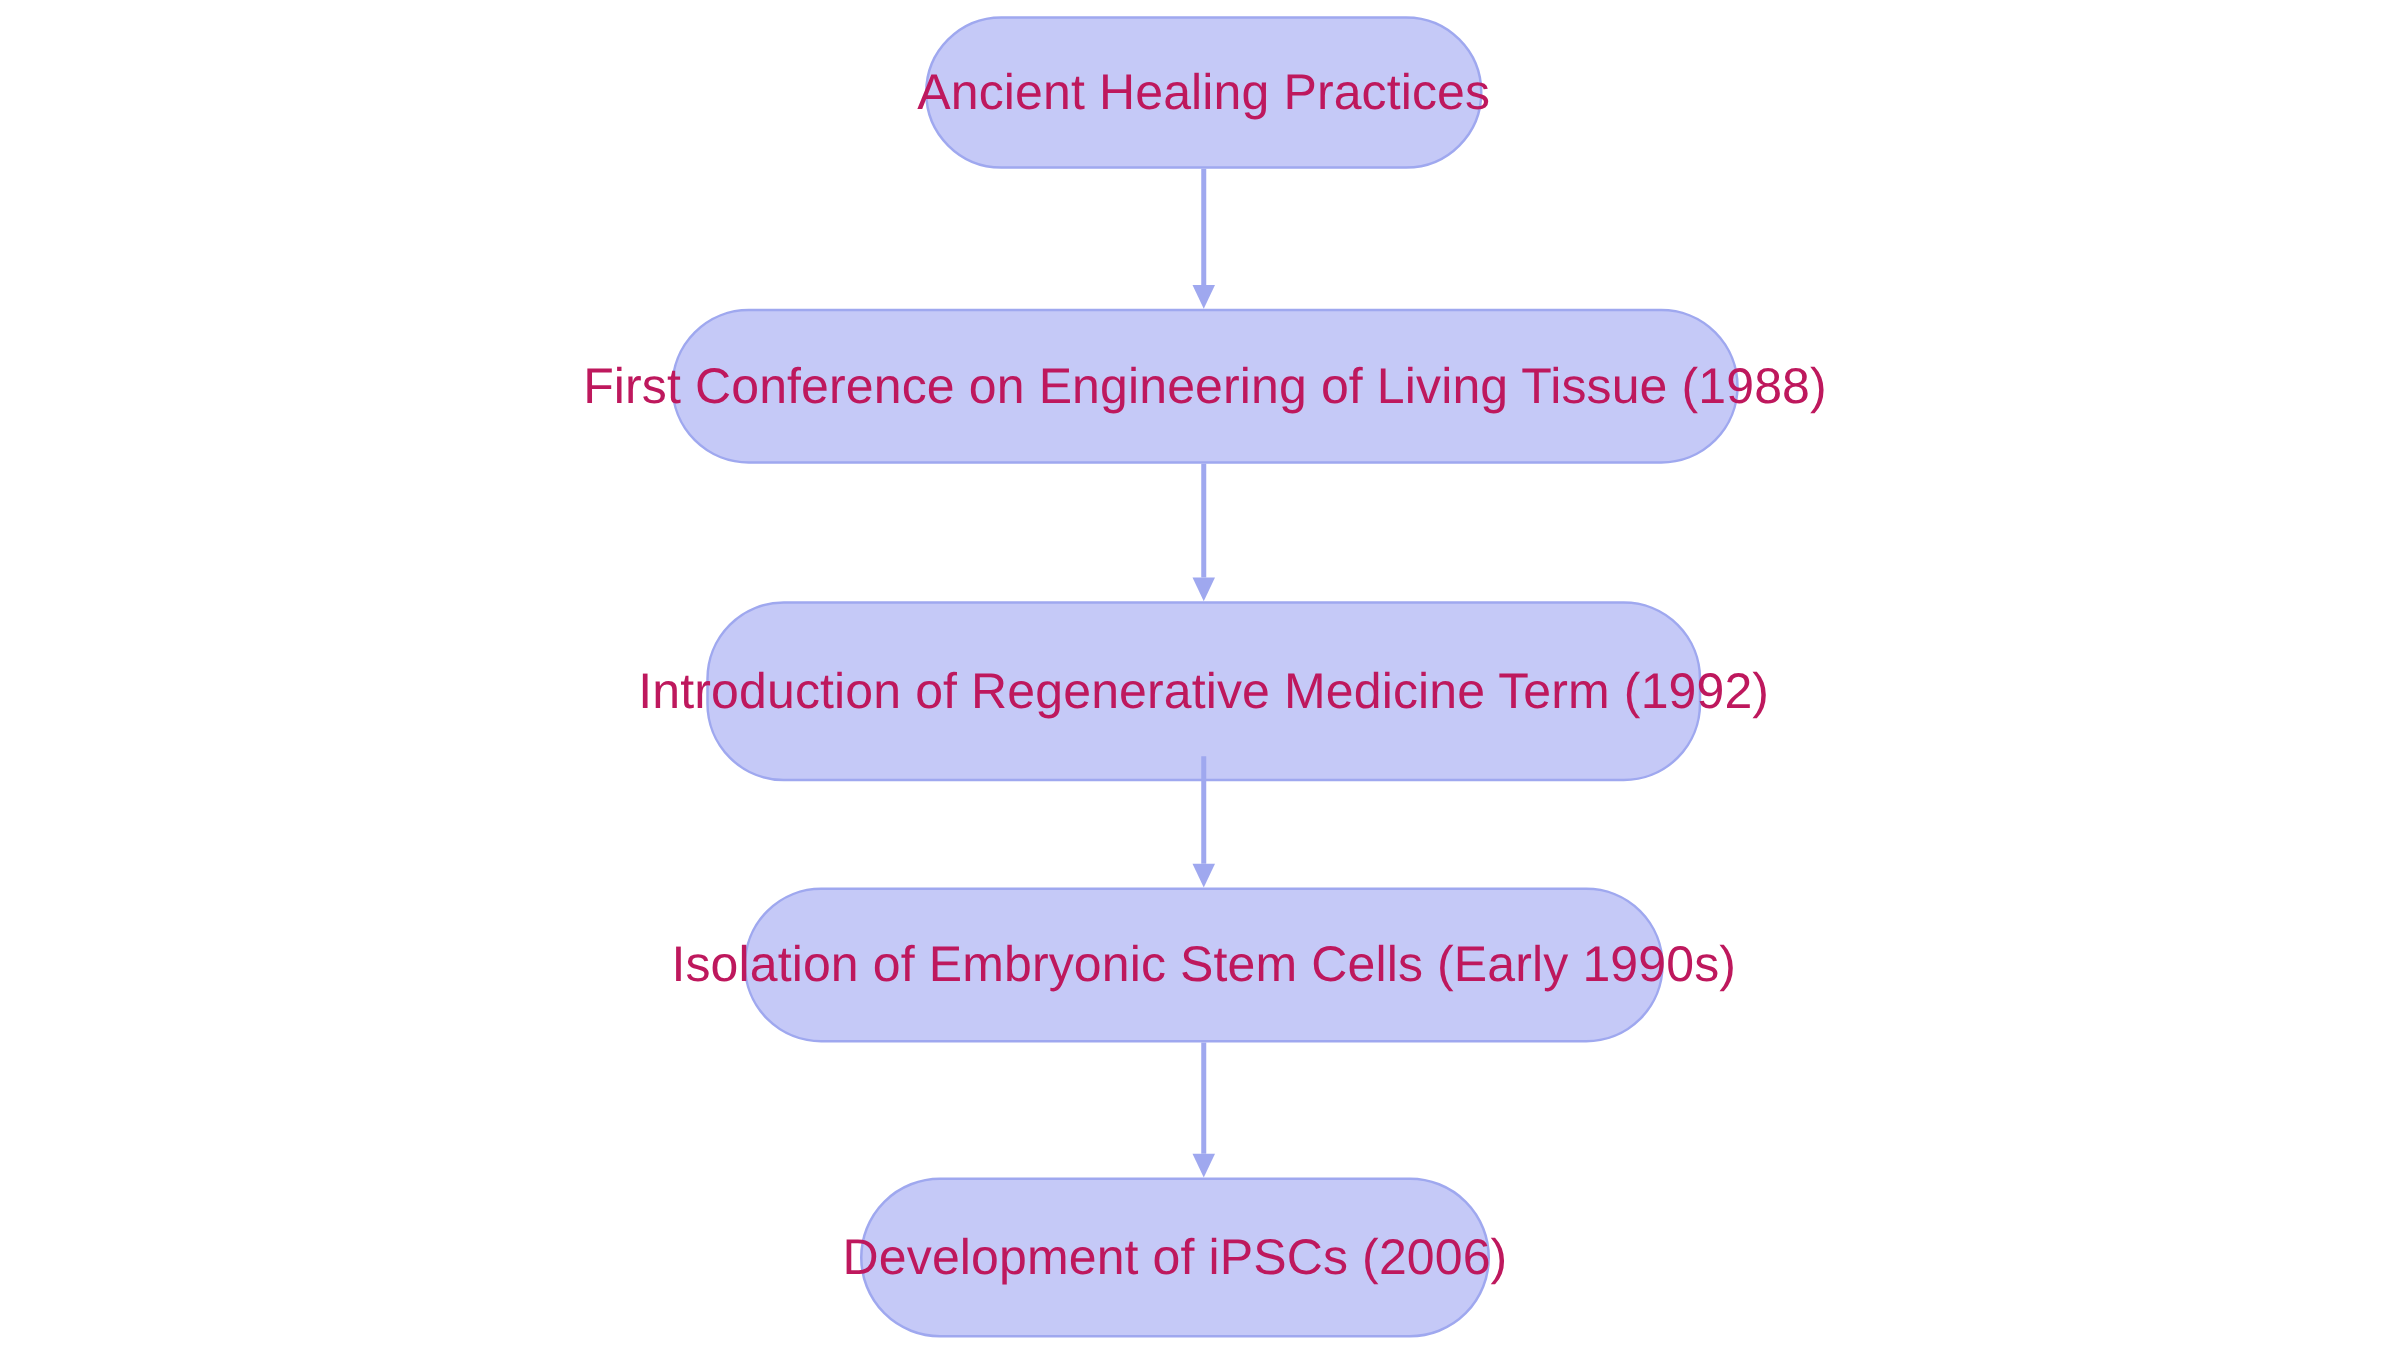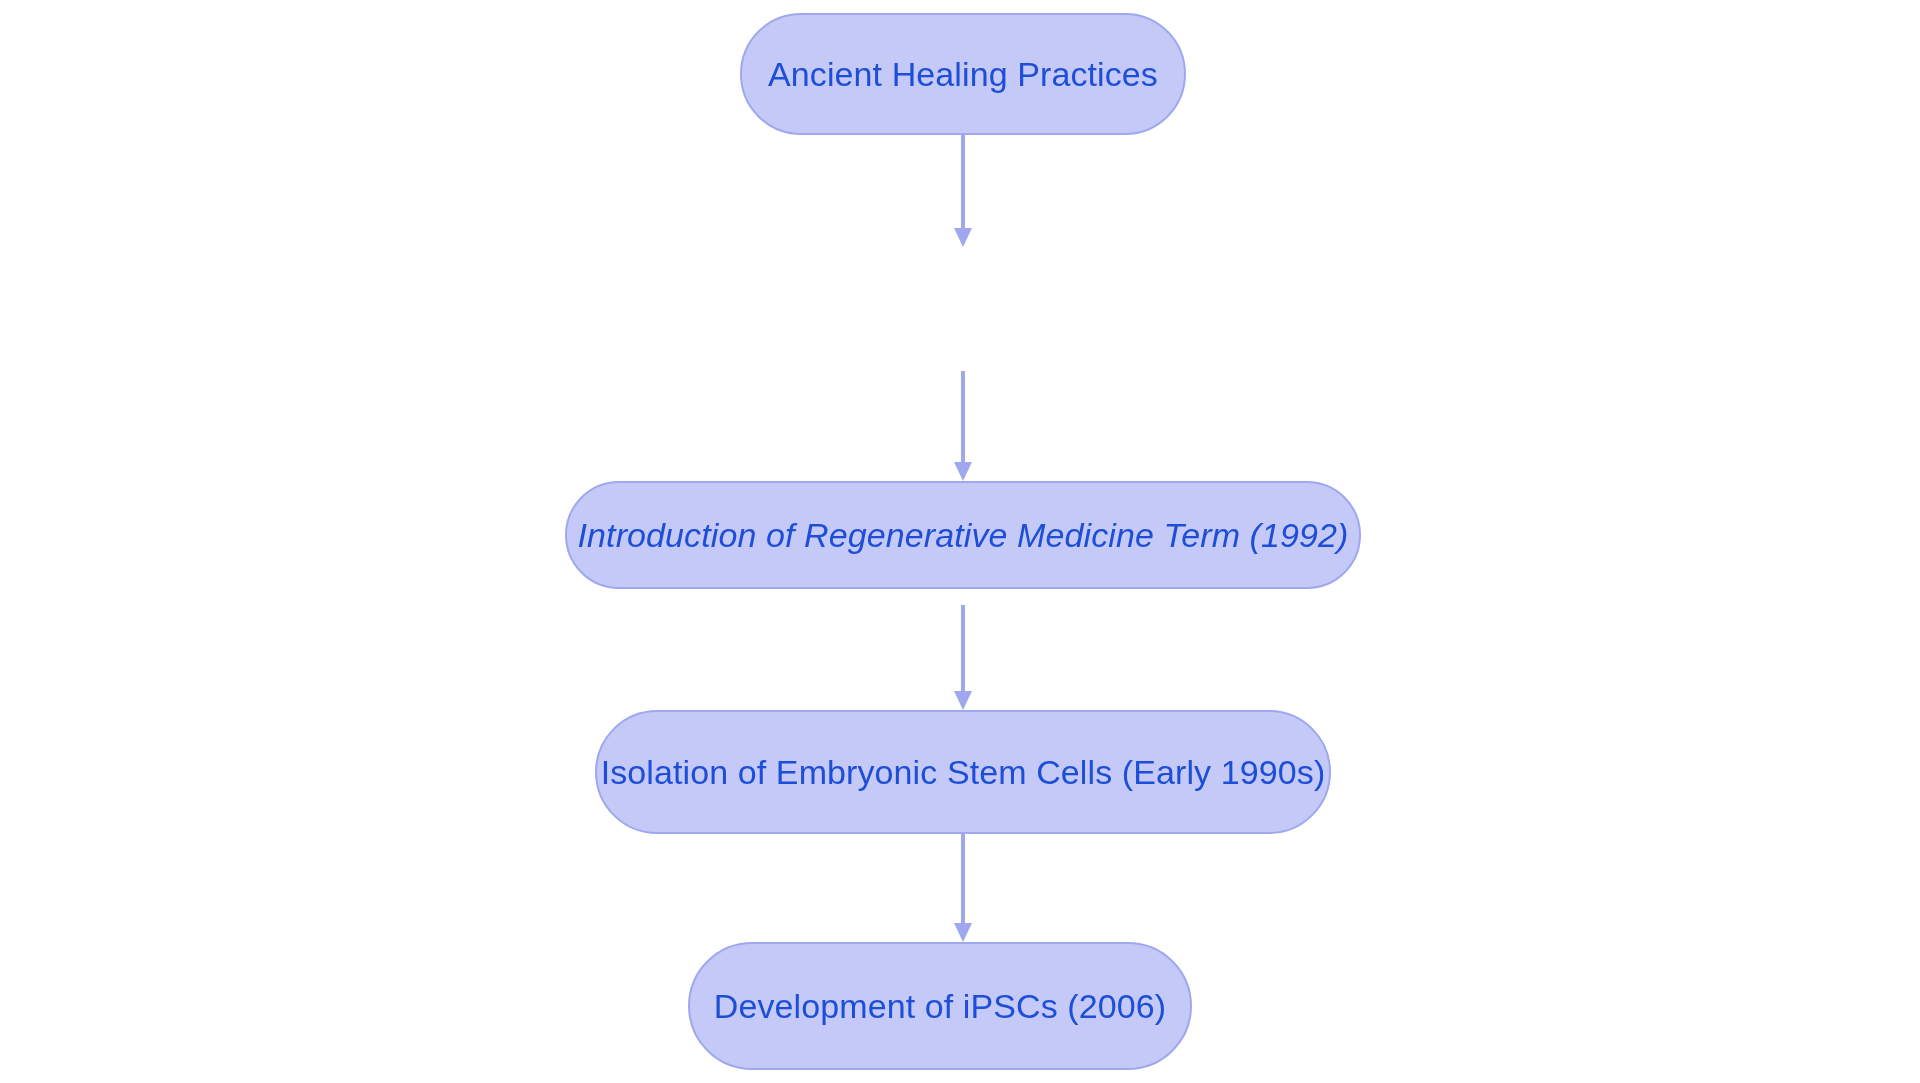--- a/index.html
+++ b/index.html
@@ -25,33 +25,33 @@
   .flow-node {
     position: absolute;
     box-sizing: border-box;
     background: #c5c9f7;
     border: 2px solid #9fa8ef;
     border-radius: 62px;
     display: flex;
     align-items: center;
     justify-content: center;
     text-align: center;
-    color: #1d4ed8;
-    font-size: 34px;
+    color: #be185d;
+    font-size: 40px;
     font-weight: 400;
     letter-spacing: 0.1px;
     line-height: 1.2;
     white-space: nowrap;
     padding: 0 34px;
   }
 
   
   .node-1 { left: 740px;  top: 13px;  width: 446px; height: 122px; border-radius: 61px; }
   .node-2 { left: 537px;  top: 247px; width: 854px; height: 124px; border-radius: 62px; }
-  .node-3 { left: 565px;  top: 481px; width: 796px; height: 108px; border-radius: 62px; font-style: italic; }
+  .node-3 { left: 565px;  top: 481px; width: 796px; height: 144px; border-radius: 62px; }
   .node-4 { left: 595px;  top: 710px; width: 736px; height: 124px; border-radius: 62px; }
   .node-5 { left: 688px;  top: 942px; width: 504px; height: 128px; border-radius: 64px; }
 
   
   .flow-arrow {
     position: absolute;
     left: 954px;
     width: 18px;
   }
   .flow-arrow .arrow-shaft {
@@ -88,20 +88,23 @@
 
   <div class="flow-node node-1">
     <span>Ancient Healing Practices</span>
   </div>
 
   <div class="flow-arrow arrow-1">
     <div class="arrow-shaft"></div>
     <div class="arrow-head"></div>
   </div>
 
+  <div class="flow-node node-2">
+    <span>First Conference on Engineering of Living Tissue (1988)</span>
+  </div>
 
   <div class="flow-arrow arrow-2">
     <div class="arrow-shaft"></div>
     <div class="arrow-head"></div>
   </div>
 
   <div class="flow-node node-3">
     <span>Introduction of Regenerative Medicine Term (1992)</span>
   </div>
 

